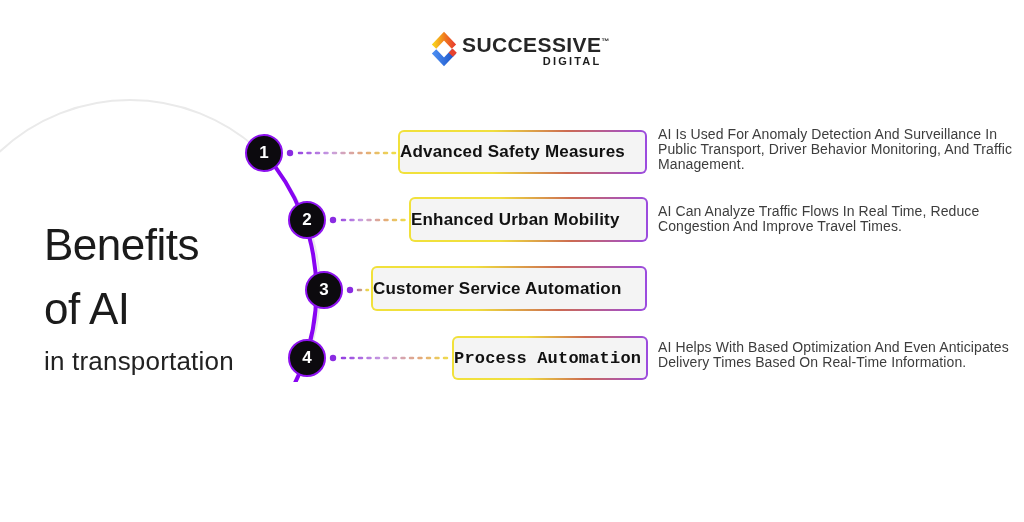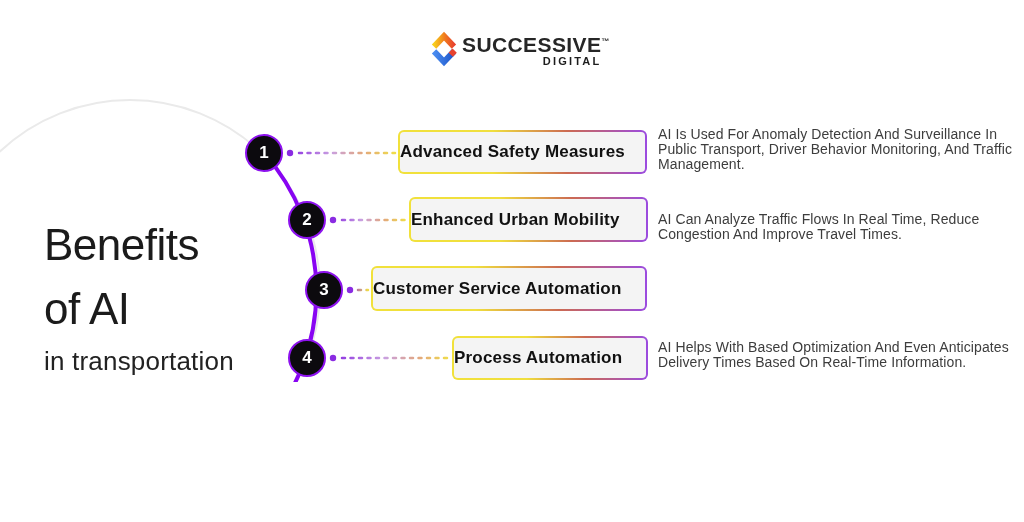--- a/index.html
+++ b/index.html
@@ -150,28 +150,28 @@
 
   <div class="step-box" style="left:398px;top:130px;width:249px;height:44px;">
       <span>Advanced Safety Measures</span>
     </div>
   <div class="step-box" style="left:409px;top:197px;width:239px;height:45px;">
       <span>Enhanced Urban Mobility</span>
     </div>
   <div class="step-box" style="left:371px;top:266px;width:276px;height:45px;">
       <span>Customer Service Automation</span>
     </div>
-  <div class="step-box" style="left:452px;top:336px;width:196px;height:44px;">
+  <div class="step-box" style="left:452px;top:336px;width:196px;height:44px;font-family:Liberation Mono, monospace;">
       <span>Process Automation</span>
     </div>
   <div class="step-box" style="left:501px;top:404px;width:147px;height:44px;">
       <span>Sustainability.</span>
     </div>
 
   <div class="step-desc" style="top:127px;">AI Is Used For Anomaly Detection And Surveillance In
 Public Transport, Driver Behavior  Monitoring, And Traffic
 Management.</div>
-  <div class="step-desc" style="top:204px;margin-top:8px;">AI Can Analyze Traffic Flows In Real Time, Reduce
+  <div class="step-desc" style="top:204px;">AI Can Analyze Traffic Flows In Real Time, Reduce
 Congestion And Improve Travel Times.</div>
   <div class="step-desc" style="top:340px;">AI Helps With Based Optimization And Even Anticipates
 Delivery Times Based On Real-Time Information.</div>
 
 </div>
 
 </body></html>

